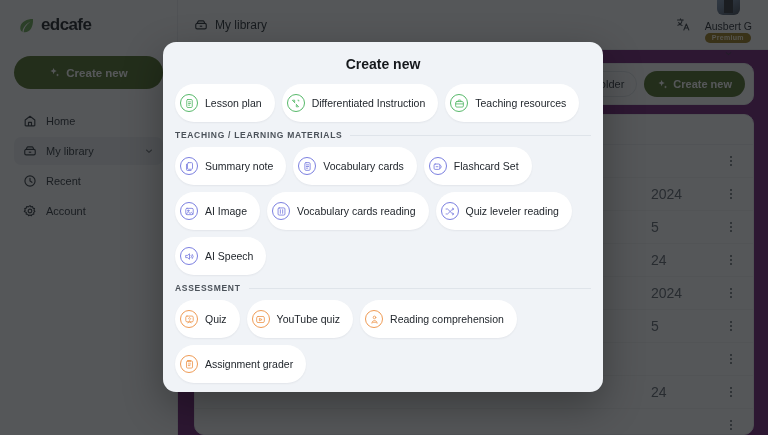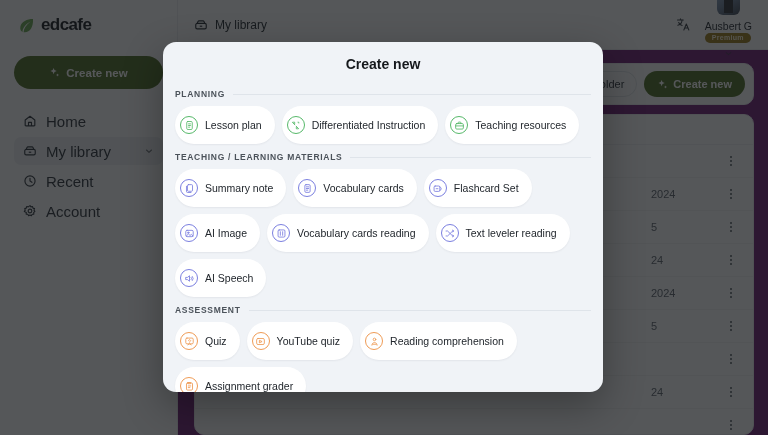--- a/index.html
+++ b/index.html
@@ -54,21 +54,21 @@
     border-radius:999px;
     display:flex; align-items:center; justify-content:center; gap:6px;
     color:#fff; font-size:11.5px; font-weight:600;
     cursor:pointer;
   }
   .nav-list { margin-top:18px; display:flex; flex-direction:column; gap:2px; }
   .nav-item {
     height:28px; border-radius:7px;
     display:flex; align-items:center; gap:9px;
     padding:0 9px; cursor:pointer;
-    font-size:15px; color:#2b3138;
+    font-size:11px; color:#2b3138;
   }
   .nav-item.active { background:#f0f1f3; }
   .nav-ico { width:14px; height:14px; flex:0 0 14px; display:flex; align-items:center; justify-content:center; }
   .nav-label { flex:1; }
   .nav-chev { width:10px; height:10px; opacity:.65; }
 
   
   #main-area { flex:1; display:flex; flex-direction:column; position:relative; z-index:1; min-width:0; }
 
   #topbar {
@@ -126,21 +126,21 @@
   #table-card {
     background:#fff; border:1px solid #eceef1; border-radius:10px;
     flex:1; overflow:hidden;
   }
   .t-head { height:30px; display:flex; align-items:center; border-bottom:1px solid #f0f1f3; padding:0 14px; }
   .t-row {
     height:33px; display:flex; align-items:center;
     border-bottom:1px solid #f2f3f5; padding:0 14px; gap:10px;
   }
   .t-cell-name { flex:1; font-size:11px; color:#2b3138; white-space:nowrap; overflow:hidden; }
-  .t-cell-date { width:62px; flex:0 0 62px; font-size:11px; color:#5d646d; }
+  .t-cell-date { width:62px; flex:0 0 62px; font-size:14px; color:#5d646d; }
   .t-kebab { width:16px; flex:0 0 16px; display:flex; justify-content:center; cursor:pointer; }
   .t-kebab i { width:2.5px; height:2.5px; background:#51585f; border-radius:50%; display:block; box-shadow:0 4px 0 #51585f, 0 -4px 0 #51585f; }
 
   
   #dim-overlay {
     position:absolute; inset:0;
     background:rgba(20,22,25,.72);
     z-index:10;
   }
 
@@ -387,24 +387,20 @@
     </div>
   </div>
 </div>
 
 <div id="dim-overlay"></div>
 
 <div id="modal">
   <div id="modal-title">Create new</div>
   <div id="modal-body">
       <div class="section">
-        <div class="section-head">
-          <div class="section-title">PLANNING</div>
-          <div class="section-rule"></div>
-        </div>
         <div class="chips">
           <div class="chip">
             <span class="chip-ico" style="color: rgb(87, 185, 106);">
               <svg width="11" height="11" viewBox="0 0 16 16" fill="none" stroke="currentColor" stroke-width="1.25" stroke-linecap="round" stroke-linejoin="round">
                 <rect x="4" y="2.2" width="8" height="11.6" rx="1.5"></rect>
                 <path d="M6.6 5.6h2.8M6.6 8h2.8M6.6 10.4h1.8"></path>
               </svg>
             </span>
             <span class="chip-label">Lesson plan</span>
           </div>
@@ -487,21 +483,21 @@
           </div>
           <div class="chip">
             <span class="chip-ico" style="color: rgb(123, 127, 224);">
               <svg width="11" height="11" viewBox="0 0 16 16" fill="none" stroke="currentColor" stroke-width="1.25" stroke-linecap="round" stroke-linejoin="round">
                 <path d="M3 4.4h2.2L12.6 11.6H14"></path>
                 <path d="M3 11.6h2.2L12.6 4.4H14"></path>
                 <path d="M12.4 3.2L14 4.4l-1.6 1.2"></path>
                 <path d="M12.4 10.4l1.6 1.2-1.6 1.2"></path>
               </svg>
             </span>
-            <span class="chip-label">Text leveler reading</span>
+            <span class="chip-label">Quiz leveler reading</span>
           </div>
           <div class="chip">
             <span class="chip-ico" style="color: rgb(123, 127, 224);">
               <svg width="11" height="11" viewBox="0 0 16 16" fill="none" stroke="currentColor" stroke-width="1.25" stroke-linecap="round" stroke-linejoin="round">
                 <path d="M3 6.4h2.1L8 4v8L5.1 9.6H3z"></path>
                 <path d="M10.4 6.4a2.4 2.4 0 010 3.2"></path>
                 <path d="M12.2 5a4.6 4.6 0 010 6"></path>
               </svg>
             </span>
             <span class="chip-label">AI Speech</span>

